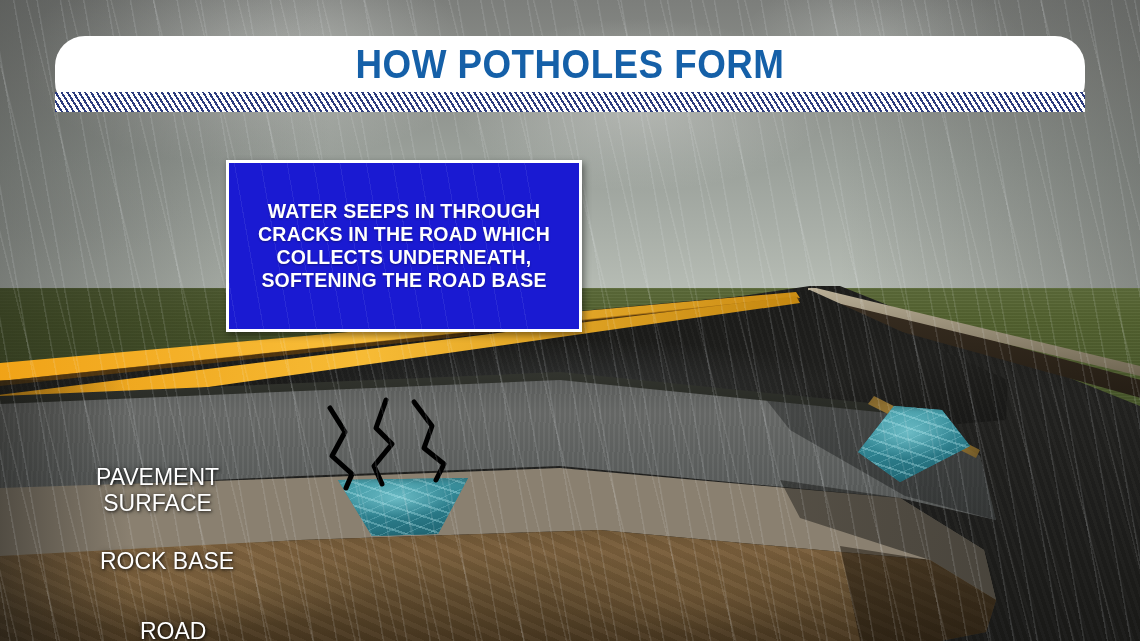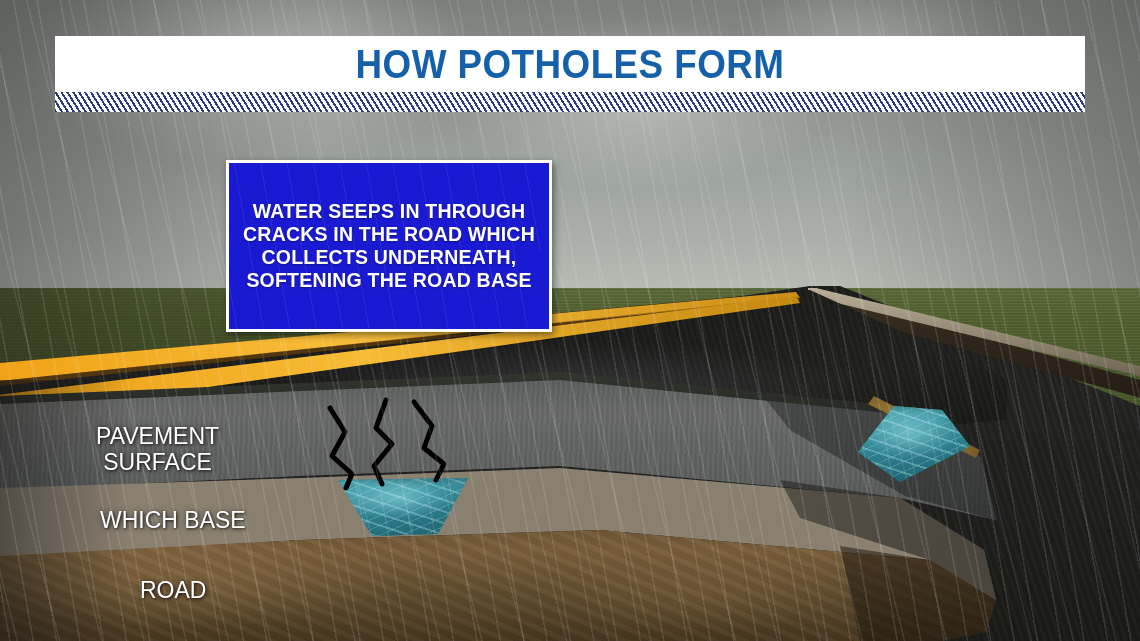--- a/index.html
+++ b/index.html
@@ -213,39 +213,40 @@
     clip-path:polygon(36px 0px, 84px 4px, 112px 40px, 42px 76px, 0px 46px);
   }
 
   
   .cracks{position:absolute;left:0;top:370px;width:1008px;height:200px;pointer-events:none;}
 
   
   .banner{
     position:absolute;left:55px;top:36px;width:1030px;height:76px;
     background:#ffffff;
+    border-radius:30px;
   }
   .banner-title{
     position:absolute;left:0;top:0;width:1030px;height:56px;
     display:flex;align-items:center;justify-content:center;
     color:#1560a8;
     font-size:40px;font-weight:700;letter-spacing:.5px;
     transform:scaleX(.92);
     white-space:nowrap;
   }
   .banner-stripes{
     position:absolute;left:0;top:56px;width:1030px;height:20px;
     background-image:repeating-linear-gradient(58deg,
       #2c3b7d 0px, #2c3b7d 2px,
       #ffffff 2px, #ffffff 5px);
   }
 
   
   .callout{
-    position:absolute;left:226px;top:160px;width:326px;height:172px;
+    position:absolute;left:226px;top:160px;width:356px;height:172px;
     background:#1a1ad2;
     border:3px solid #ffffff;
     box-sizing:border-box;
     box-shadow:2px 3px 7px rgba(0,0,0,.45);
     display:flex;align-items:center;justify-content:center;
     padding:6px 10px;
   }
   .callout-text{
     color:#ffffff;
     font-size:19.5px;
@@ -259,21 +260,21 @@
     position:absolute;left:226px;top:160px;width:314px;height:172px;
     pointer-events:none;opacity:.16;
     background-image:repeating-linear-gradient(80deg,
       rgba(255,255,255,0) 0 11px, rgba(220,230,255,.5) 11px 12px, rgba(255,255,255,0) 12px 26px);
   }
 
   
   .lbl{
     position:absolute;color:#ffffff;font-weight:400;
     text-shadow:1px 1px 3px rgba(0,0,0,.75), 0 0 6px rgba(0,0,0,.45);
-    white-space:pre-line;text-align:center;line-height:1.12;
+    white-space:pre-line;text-align:center;line-height:1.12;margin-top:41px;
   }
   .lbl-pavement{left:96px;top:424px;font-size:23px;}
   .lbl-rock{left:100px;top:508px;font-size:23px;}
   .lbl-soil{left:140px;top:578px;font-size:23px;}
 </style>
 </head>
 <body>
 
 <div id="stage">
 
@@ -315,21 +316,21 @@
       <path d="M386 30 L376 58 L392 74 L374 96 L382 114"></path>
       <path d="M414 32 L432 56 L424 78 L444 94 L436 110"></path>
     </g>
   </svg>
 
   <div class="rain"></div>
   <div class="rain2"></div>
 
   <div class="lbl lbl-pavement">PAVEMENT
 SURFACE</div>
-  <div class="lbl lbl-rock">WHICH BASE</div>
+  <div class="lbl lbl-rock">ROCK BASE</div>
   <div class="lbl lbl-soil">ROAD</div>
 
   <div class="callout">
     <div class="callout-text">WATER SEEPS IN THROUGH CRACKS IN THE ROAD WHICH COLLECTS UNDERNEATH, SOFTENING THE ROAD BASE</div>
   </div>
   <div class="callout-rain"></div>
 
   <div class="banner">
     <div class="banner-title">HOW POTHOLES FORM</div>
     <div class="banner-stripes"></div>

